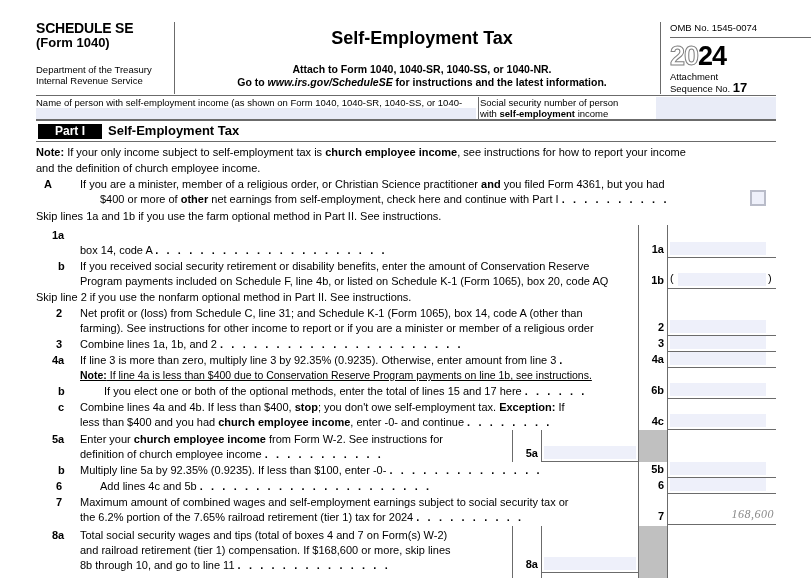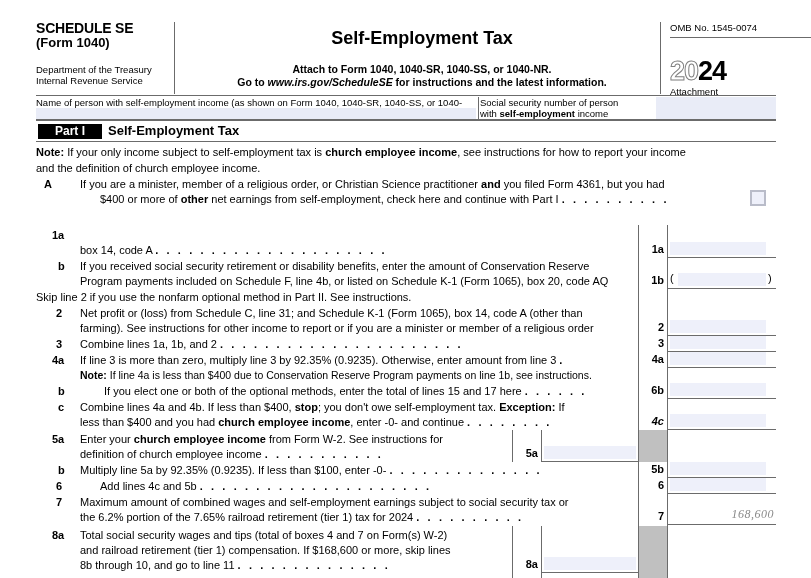--- a/index.html
+++ b/index.html
@@ -25,21 +25,21 @@
   .dept{position:absolute;left:0;top:42px;font-size:9.5px;line-height:11px;color:#000;}
   .vline{position:absolute;top:0;width:1px;background:#6b6b6b;}
 
   .hdr-mid{position:absolute;left:148px;top:0;width:476px;text-align:center;}
   .maintitle{font-size:18px;font-weight:bold;margin-top:6px;letter-spacing:0px;}
   .attach{font-size:10.5px;font-weight:bold;margin-top:14px;line-height:13px;}
 
   .hdr-right{position:absolute;left:660px;top:0;width:150px;}
   .omb{font-size:9.5px;}
   .hr-line{height:1px;background:#6b6b6b;margin:4px 0 0 0;}
-  .yearwrap{position:relative;height:30px;margin-top:18px;}
+  .yearwrap{position:relative;height:30px;margin-top:3px;}
   .y20{font-size:27px;font-weight:bold;color:#fff;-webkit-text-stroke:1px #808080;letter-spacing:-1px;line-height:30px;}
   .y24{font-size:27px;font-weight:bold;color:#000;letter-spacing:-1px;line-height:30px;}
   .att{font-size:9.5px;line-height:11px;position:relative;}
   .attno{font-size:13px;font-weight:bold;}
 
   
   .rule{position:absolute;background:#6b6b6b;}
   .rule-thin{height:1px;}
   .rule-med{height:2px;}
 
@@ -147,20 +147,21 @@
   <div class="txt b" style="left:44px;top:177px;">A</div>
   <div class="txt" style="left:80px;top:177px;width:680px;">
     <span>If you are a minister, member of a religious order, or Christian Science practitioner </span><span class="b">and</span><span> you filed Form 4361, but you had</span>
   </div>
   <div class="txt" style="left:100px;top:192px;width:660px;">
     <span>$400 or more of </span><span class="b">other</span><span> net earnings from self-employment, check here and continue with Part I</span>
     <span class="leader">. . . . . . . . . .</span>
   </div>
   <div class="chk" style="left:750px;top:190px;"></div>
 
+  <div class="txt" style="left:36px;top:209px;width:700px;">Skip lines 1a and 1b if you use the farm optional method in Part II. See instructions.</div>
 
   <div class="colrule" style="left:638px;top:225px;height:353px;"></div>
   <div class="colrule" style="left:667px;top:225px;height:353px;"></div>
 
   <div class="txt b" style="left:52px;top:228px;">1a</div>
   <div class="txt" style="left:80px;top:243px;width:556px;">
     <span>box 14, code A</span>
     <span class="leader">. . . . . . . . . . . . . . . . . . . . .</span>
   </div>
   <div class="lnbox" style="left:640px;top:243px;width:24px;">1a</div>
@@ -196,42 +197,42 @@
 
   <div class="txt b" style="left:52px;top:353px;">4a</div>
   <div class="txt" style="left:80px;top:353px;width:556px;">
     <span>If line 3 is more than zero, multiply line 3 by 92.35% (0.9235). Otherwise, enter amount from line 3</span>
     <span class="leader">.</span>
   </div>
   <div class="lnbox" style="left:640px;top:353px;width:24px;">4a</div>
   <div class="entry" style="left:670px;top:352px;width:96px;"></div>
   <div class="entry-under" style="left:667px;top:367px;width:109px;"></div>
 
-  <div class="txt" style="left:80px;top:368px;width:560px;font-size:10.5px;">
+  <div class="txt" style="left:80px;top:368px;width:560px;font-size:10.5px;text-decoration:underline;">
     <span class="b">Note:</span><span> If line 4a is less than $400 due to Conservation Reserve Program payments on line 1b, see instructions.</span>
   </div>
 
   <div class="txt b" style="left:58px;top:384px;">b</div>
   <div class="txt" style="left:80px;top:384px;width:556px;margin-left:24px;">
     <span>If you elect one or both of the optional methods, enter the total of lines 15 and 17 here</span>
     <span class="leader">. . . . . .</span>
   </div>
   <div class="lnbox" style="left:640px;top:384px;width:24px;">6b</div>
   <div class="entry" style="left:670px;top:383px;width:96px;"></div>
   <div class="entry-under" style="left:667px;top:398px;width:109px;"></div>
 
   <div class="txt b" style="left:58px;top:400px;">c</div>
   <div class="txt" style="left:80px;top:400px;width:556px;">
     <span>Combine lines 4a and 4b. If less than $400, </span><span class="b">stop</span><span>; you don't owe self-employment tax. </span><span class="b">Exception:</span><span> If</span>
   </div>
   <div class="txt" style="left:80px;top:415px;width:556px;">
     <span>less than $400 and you had </span><span class="b">church employee income</span><span>, enter -0- and continue</span>
     <span class="leader">. . . . . . . .</span>
   </div>
-  <div class="lnbox" style="left:640px;top:415px;width:24px;font-style:italic;">4c</div>
+  <div class="lnbox" style="left:640px;top:415px;width:24px;">4c</div>
   <div class="entry" style="left:670px;top:414px;width:96px;"></div>
   <div class="entry-under" style="left:667px;top:429px;width:109px;"></div>
 
   <div class="txt b" style="left:52px;top:432px;">5a</div>
   <div class="txt" style="left:80px;top:432px;width:420px;">
     <span>Enter your </span><span class="b">church employee income</span><span> from Form W-2. See instructions for</span>
   </div>
   <div class="txt" style="left:80px;top:447px;width:420px;">
     <span>definition of church employee income</span>
     <span class="leader">. . . . . . . . . . .</span>

